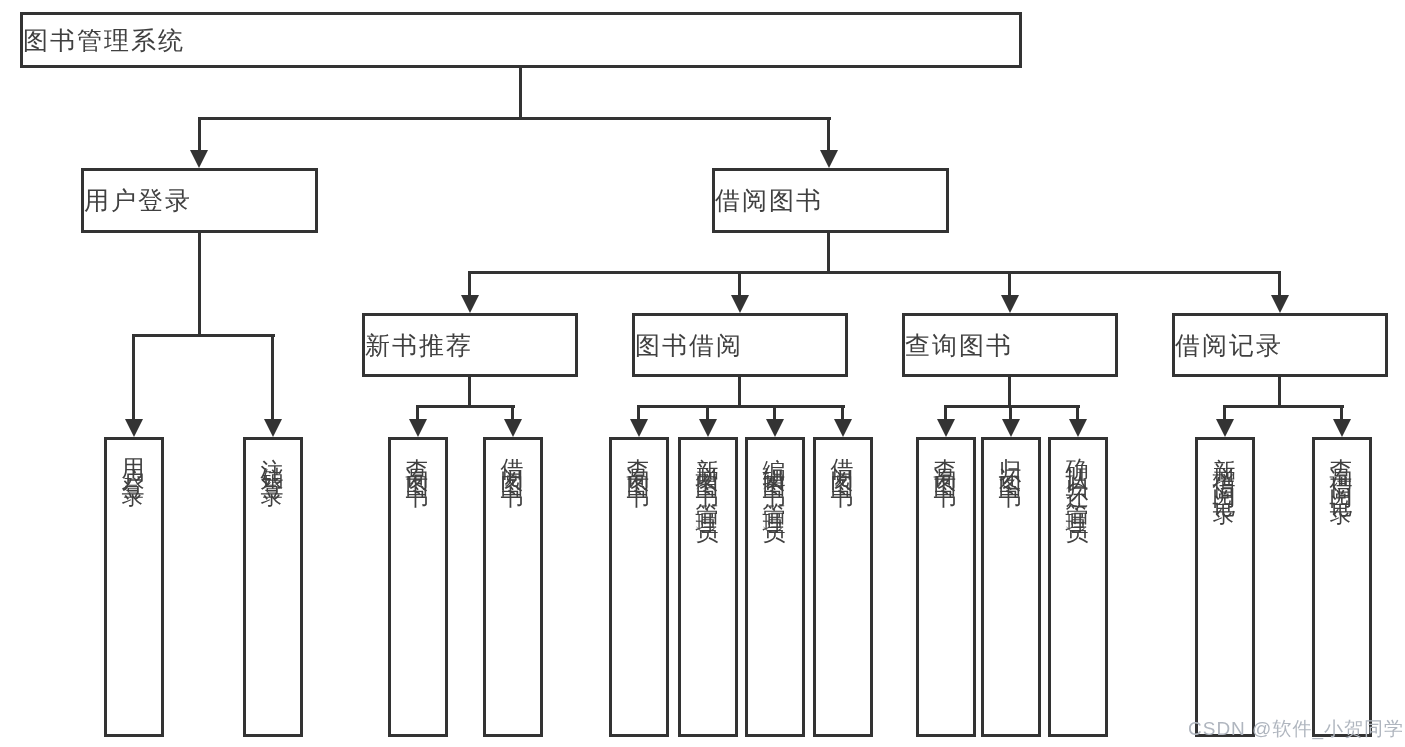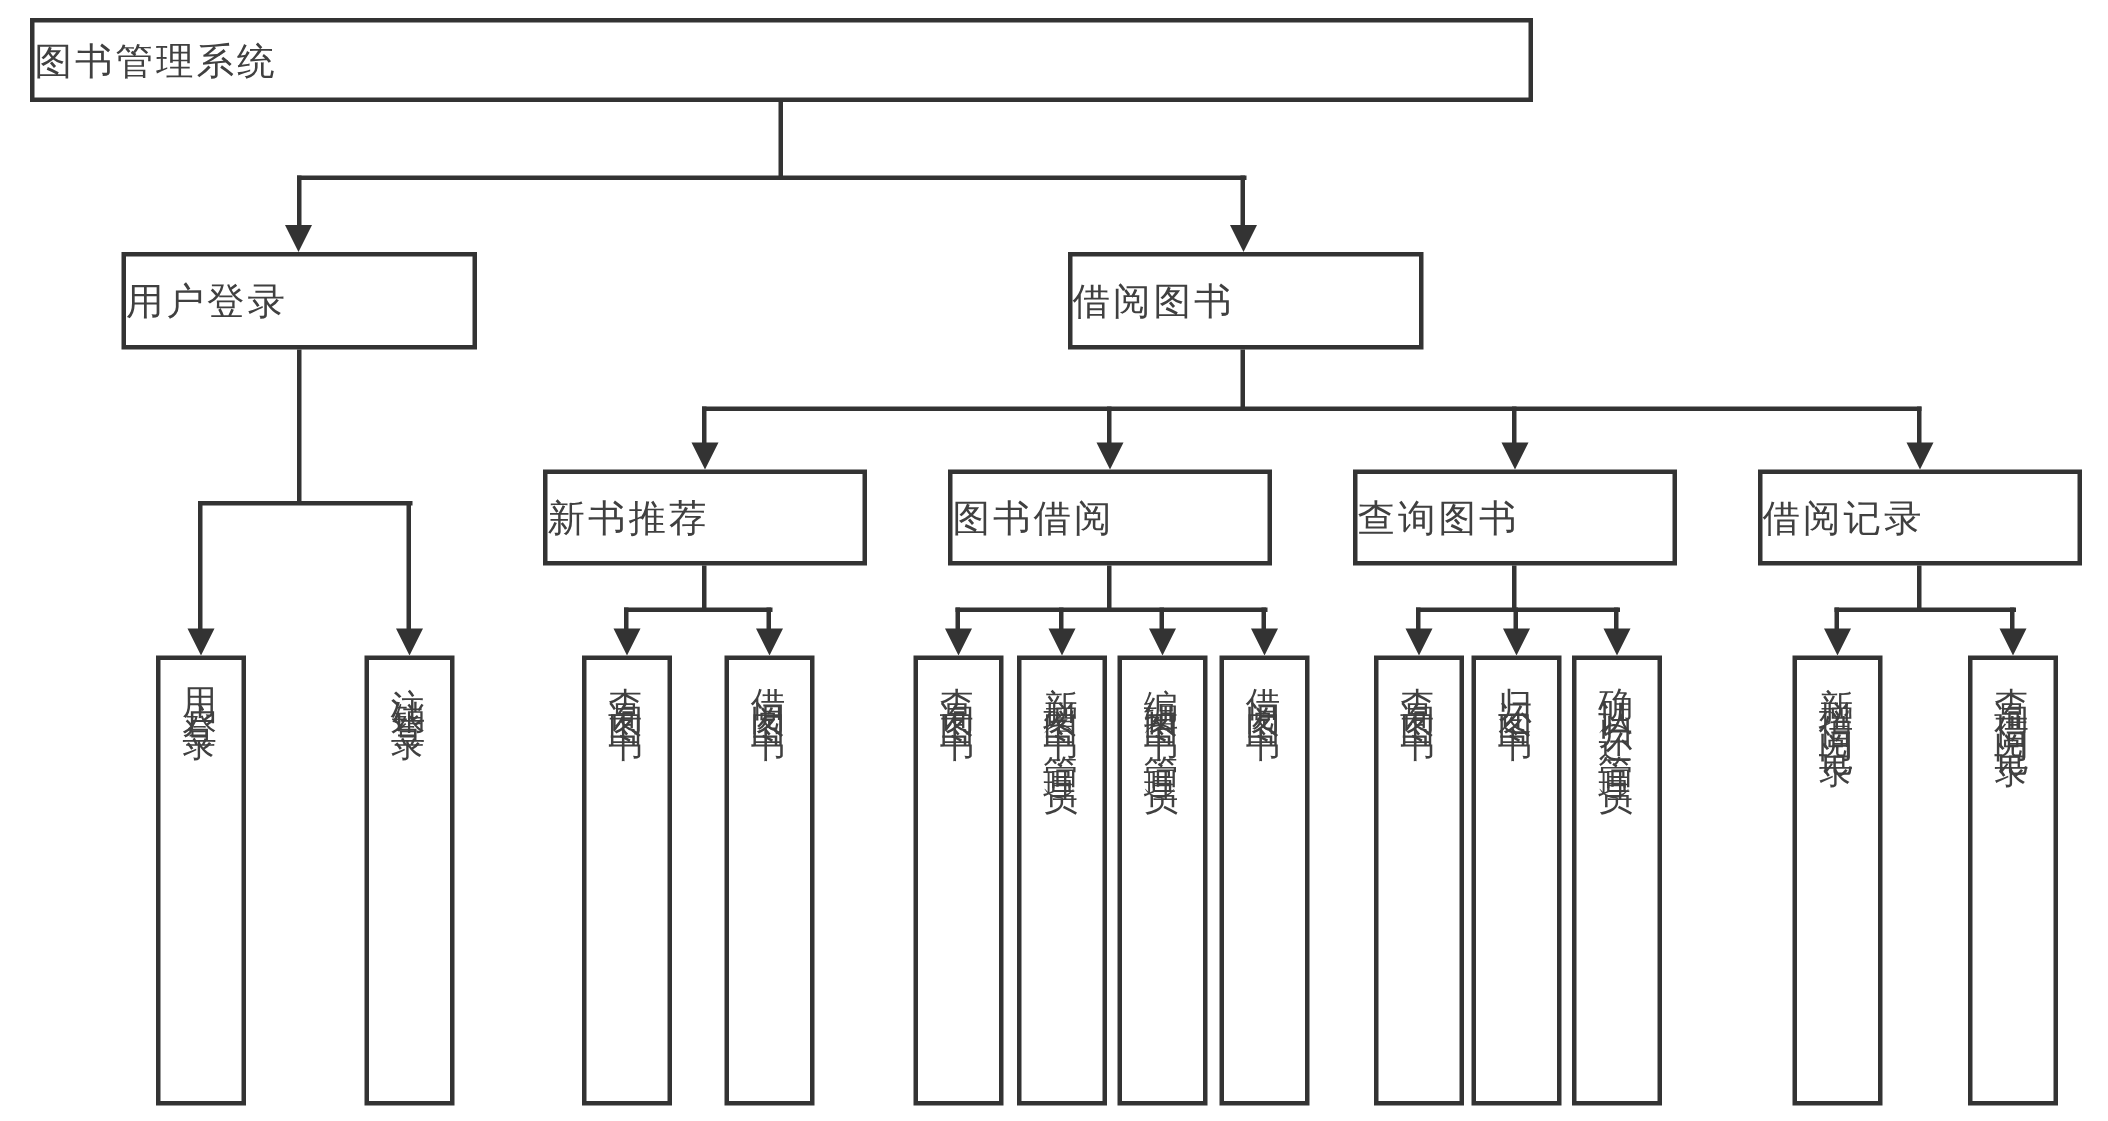--- a/index.html
+++ b/index.html
@@ -161,14 +161,15 @@
   <div class="box l4" style="left:1048px">
     <span class="v-label">确认归还（管理员）</span>
   </div>
   <div class="box l4" style="left:1195px">
     <span class="v-label">新增借阅记录</span>
   </div>
   <div class="box l4" style="left:1312px">
     <span class="v-label">查询借阅记录</span>
   </div>
 
+  <div class="watermark">CSDN @软件_小贺同学</div>
 
 </div>
 
 </body></html>

